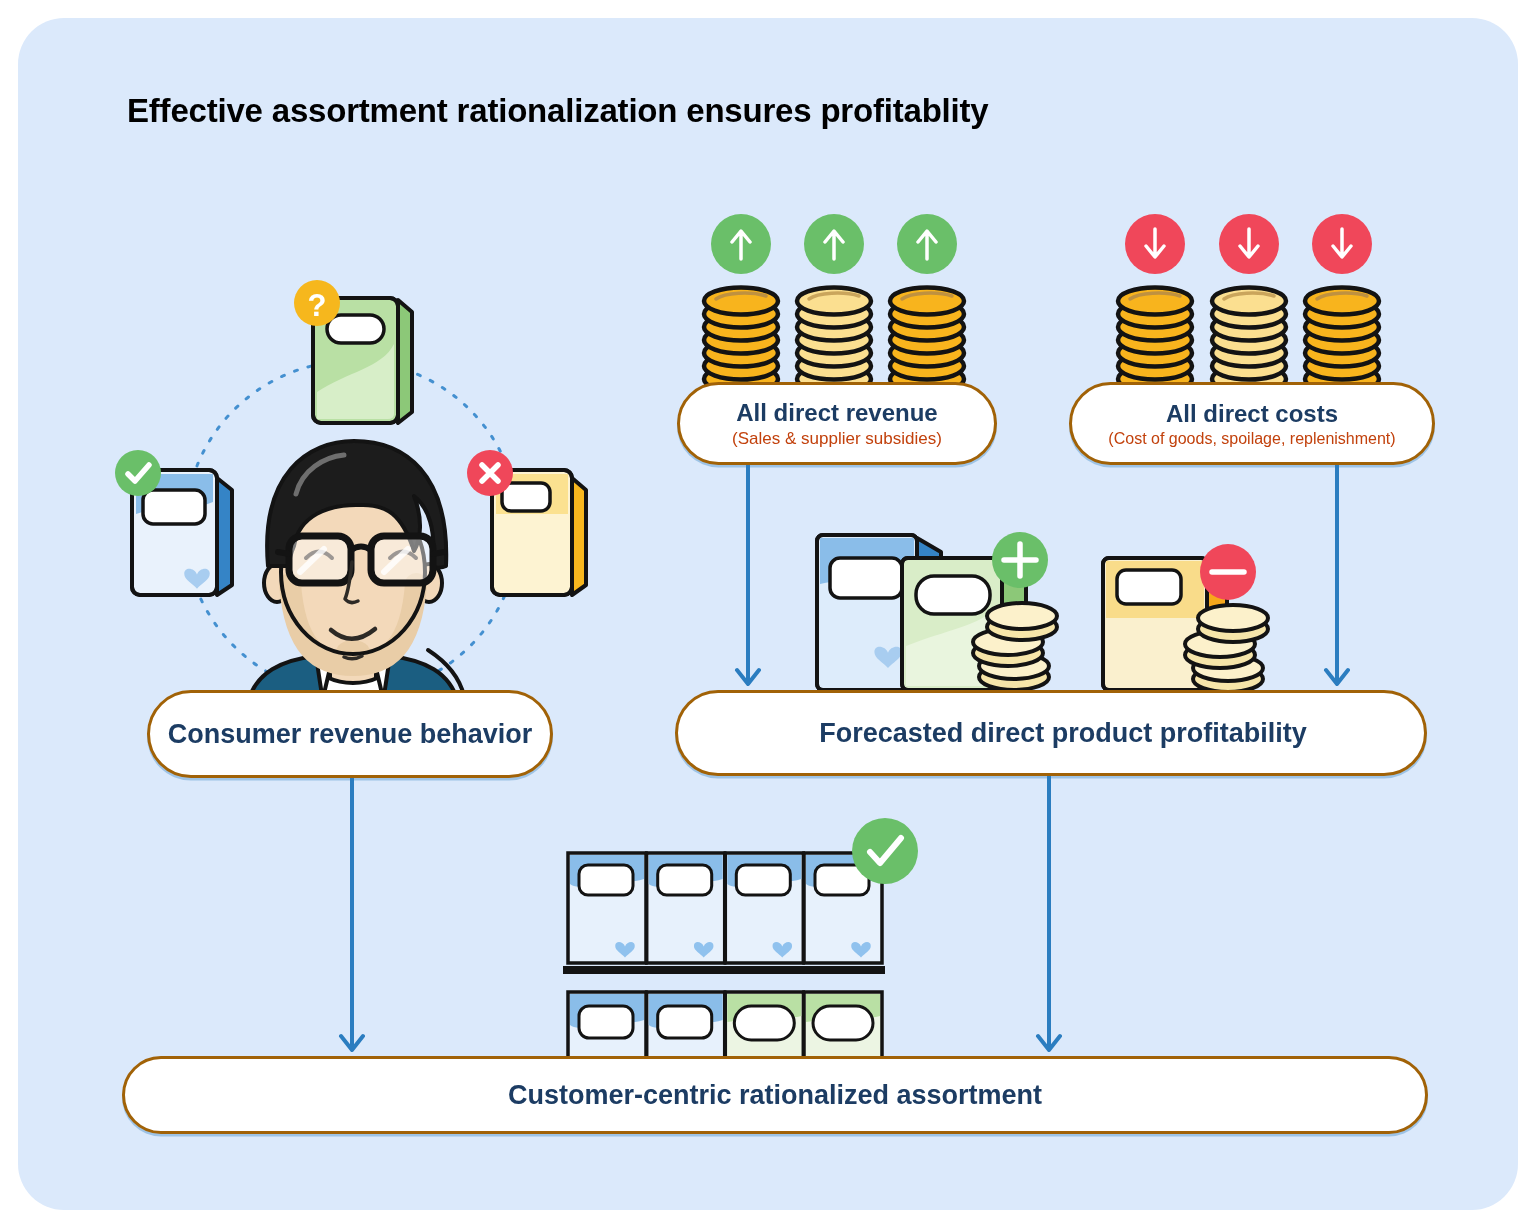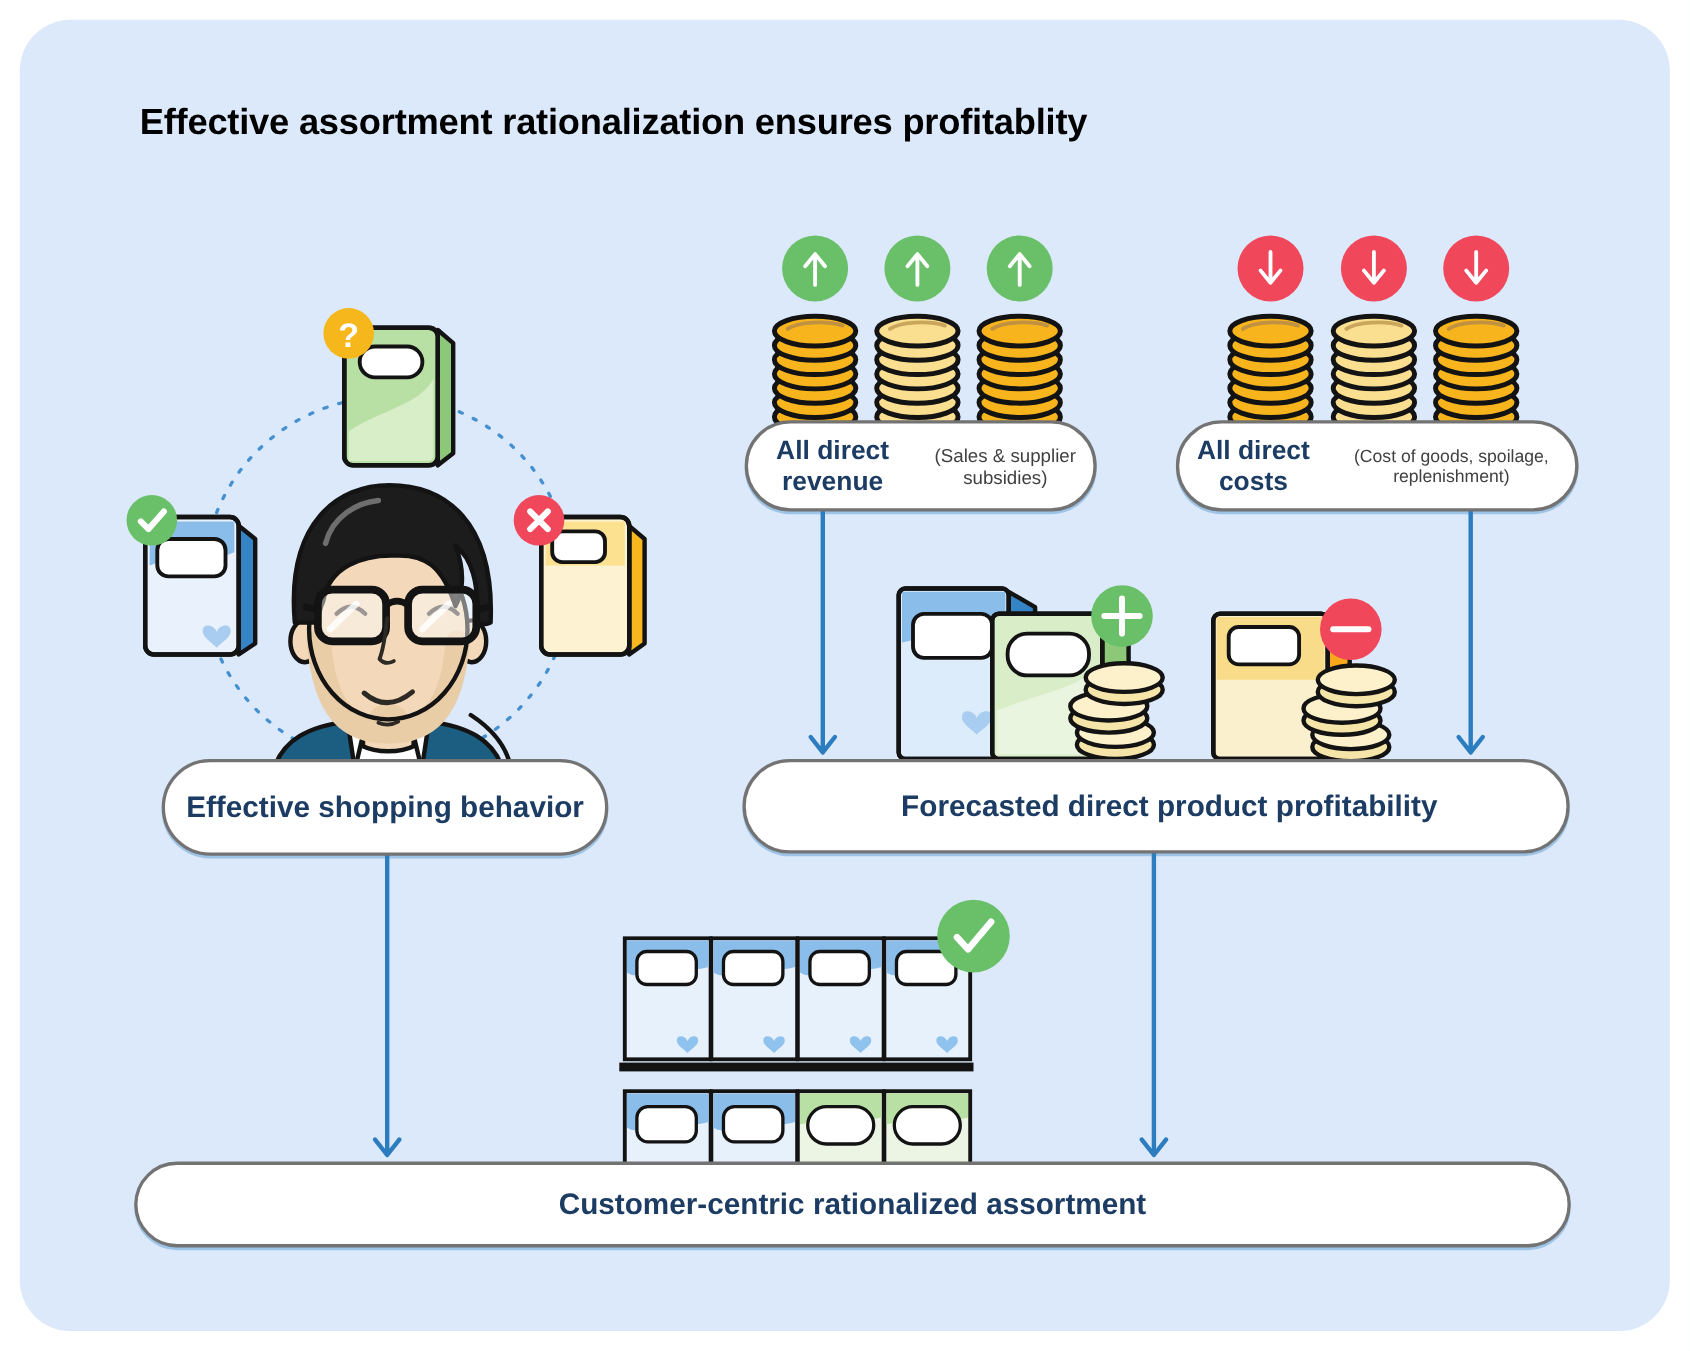--- a/index.html
+++ b/index.html
@@ -3,25 +3,25 @@
 <meta charset="utf-8">
 <style>
   html,body{margin:0;padding:0;background:#ffffff;}
   .page{position:relative;width:1536px;height:1228px;background:#ffffff;overflow:hidden;
         font-family:"Liberation Sans", sans-serif;}
   .panel{position:absolute;left:18px;top:18px;width:1500px;height:1192px;
          background:#dbe9fb;border-radius:46px;}
   .title{position:absolute;left:127px;top:88px;width:1100px;
          font-size:33px;font-weight:700;color:#000000;line-height:45px;letter-spacing:-0.2px;}
   .figure-svg{position:absolute;left:0;top:0;width:1536px;height:1228px;z-index:1;}
-  .pill{position:absolute;z-index:2;background:#ffffff;border:3px solid #737373;
-        display:flex;flex-direction:row;align-items:center;justify-content:center;
+  .pill{position:absolute;z-index:2;background:#ffffff;border:3px solid #a16207;
+        display:flex;flex-direction:column;align-items:center;justify-content:center;
         box-shadow:0 2.5px 0 rgba(43,125,192,.35);box-sizing:border-box;text-align:center;}
   .pill .main{font-weight:700;color:#1c3c63;}
-  .pill .sub{color:#404040;}
+  .pill .sub{color:#c2410c;}
   .pill-consumer{left:147px;top:690px;width:406px;height:88px;border-radius:44px;}
   .pill-consumer .main{font-size:27px;}
   .pill-revenue{left:677px;top:382px;width:320px;height:83px;border-radius:42px;}
   .pill-revenue .main{font-size:24px;}
   .pill-revenue .sub{font-size:17px;margin-top:2px;}
   .pill-costs{left:1069px;top:382px;width:366px;height:83px;border-radius:42px;}
   .pill-costs .main{font-size:24px;}
   .pill-costs .sub{font-size:16px;margin-top:2px;}
   .pill-forecast{left:675px;top:690px;width:752px;height:86px;border-radius:43px;}
   .pill-forecast .main{font-size:27px;margin-left:24px;}
@@ -252,21 +252,21 @@
 
     <g stroke="#2b7dc0" stroke-width="4" fill="none" stroke-linecap="round" stroke-linejoin="round">
       <path d="M 352 777 V 1046 M 341 1036 L 352 1050 L 363 1036"></path>
       <path d="M 748 464 V 680 M 737 670 L 748 684 L 759 670"></path>
       <path d="M 1337 464 V 680 M 1326 670 L 1337 684 L 1348 670"></path>
       <path d="M 1049 776 V 1046 M 1038 1036 L 1049 1050 L 1060 1036"></path>
     </g>
   </svg>
 
   <div class="pill pill-consumer">
-    <div class="main">Effective shopping behavior</div>
+    <div class="main">Consumer revenue behavior</div>
   </div>
 
   <div class="pill pill-revenue">
     <div class="main">All direct revenue</div>
     <div class="sub">(Sales &amp; supplier subsidies)</div>
   </div>
 
   <div class="pill pill-costs">
     <div class="main">All direct costs</div>
     <div class="sub">(Cost of goods, spoilage, replenishment)</div>

